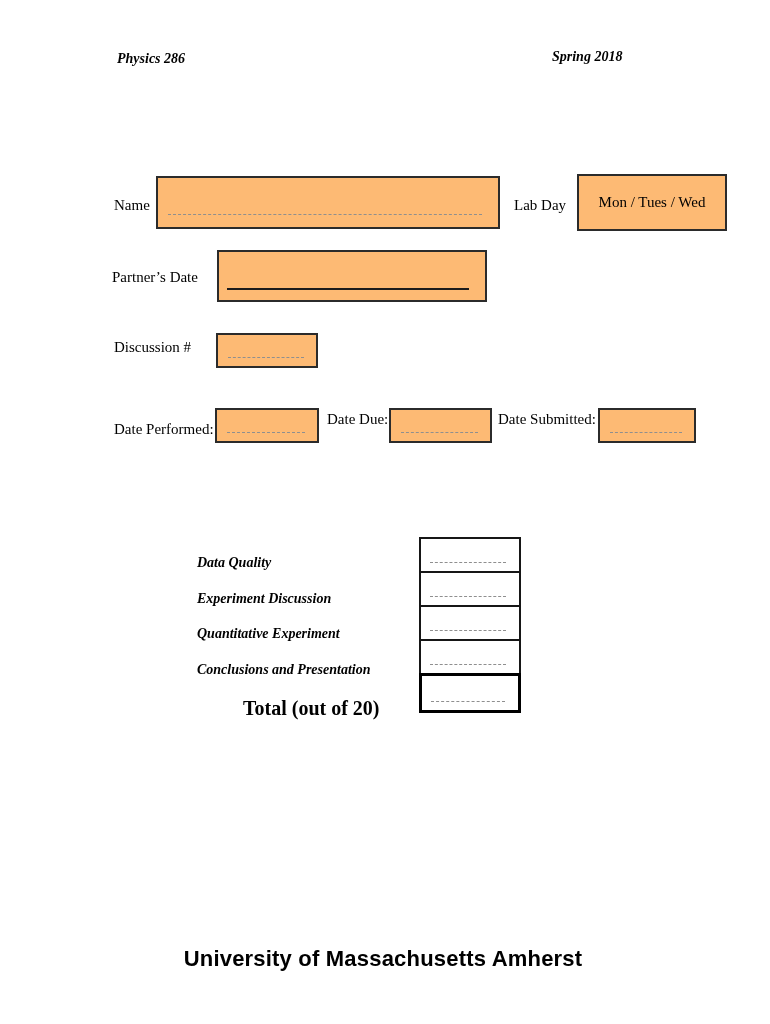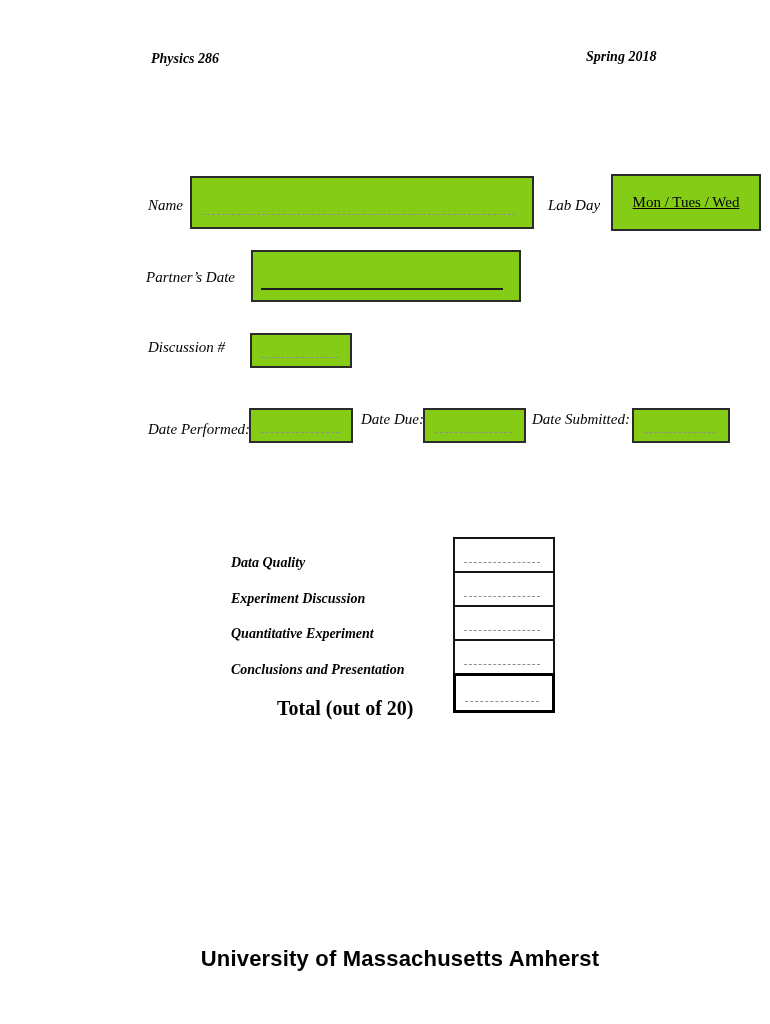--- a/index.html
+++ b/index.html
@@ -10,21 +10,21 @@
   .page {
     position: relative;
     width: 770px;
     height: 1024px;
     background: #ffffff;
     color: #000000;
     font-family: "Liberation Serif", serif;
     overflow: hidden;
     margin: 0 auto;
   }
-  .abs { position: absolute; margin-left: 34px; }
+  .abs { position: absolute; }
 
   
   .course-label, .term-label {
     font-size: 14px;
     font-weight: bold;
     font-style: italic;
     white-space: nowrap;
   }
   .course-label { left: 117px; top: 51px; }
   .term-label  { left: 552px; top: 49px; }
@@ -34,27 +34,25 @@
     font-size: 30px;
     font-weight: bold;
     letter-spacing: 0.3px;
     white-space: nowrap;
   }
 
   
   .field-label {
     font-size: 15px;
     white-space: nowrap;
-    font-style: italic;
   }
   .field-box {
     box-sizing: border-box;
     border: 2px solid #2b2b2b;
-    background: #84cc16;
-    text-decoration: underline;
+    background: #fdba74;
   }
   .blank-line {
     position: absolute;
     border-bottom: 1.5px dashed #8f8f8f;
     height: 0;
   }
   .blank-line.dark {
     border-bottom: 2.5px solid #1c1c1c;
   }
 

